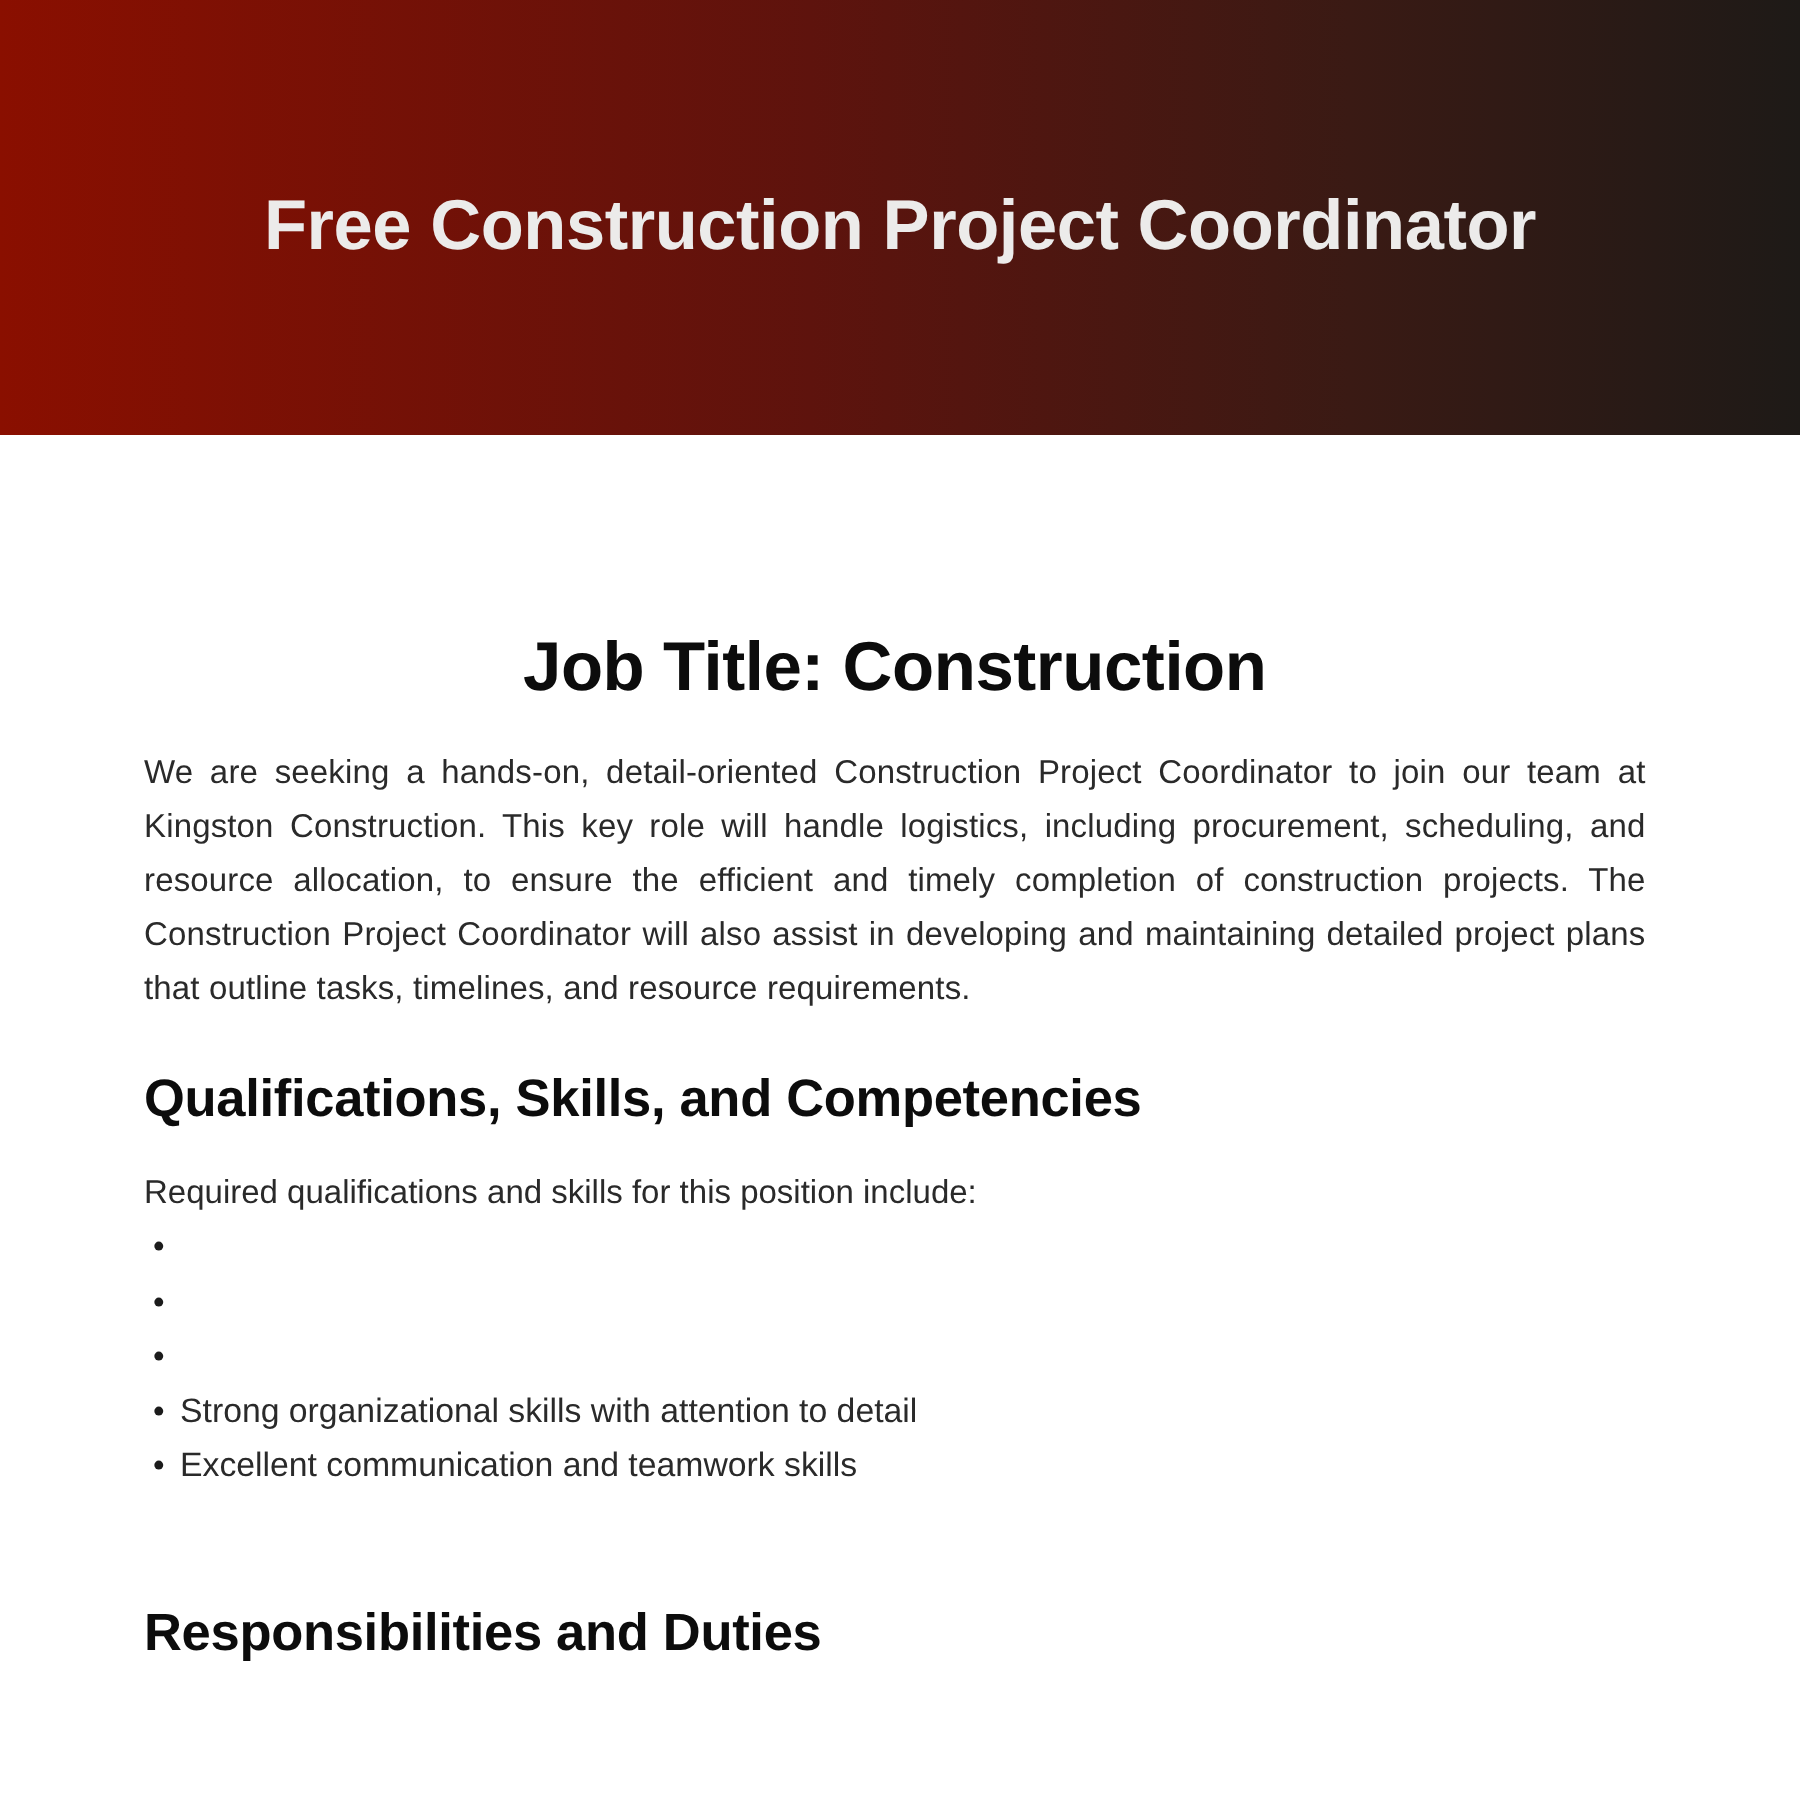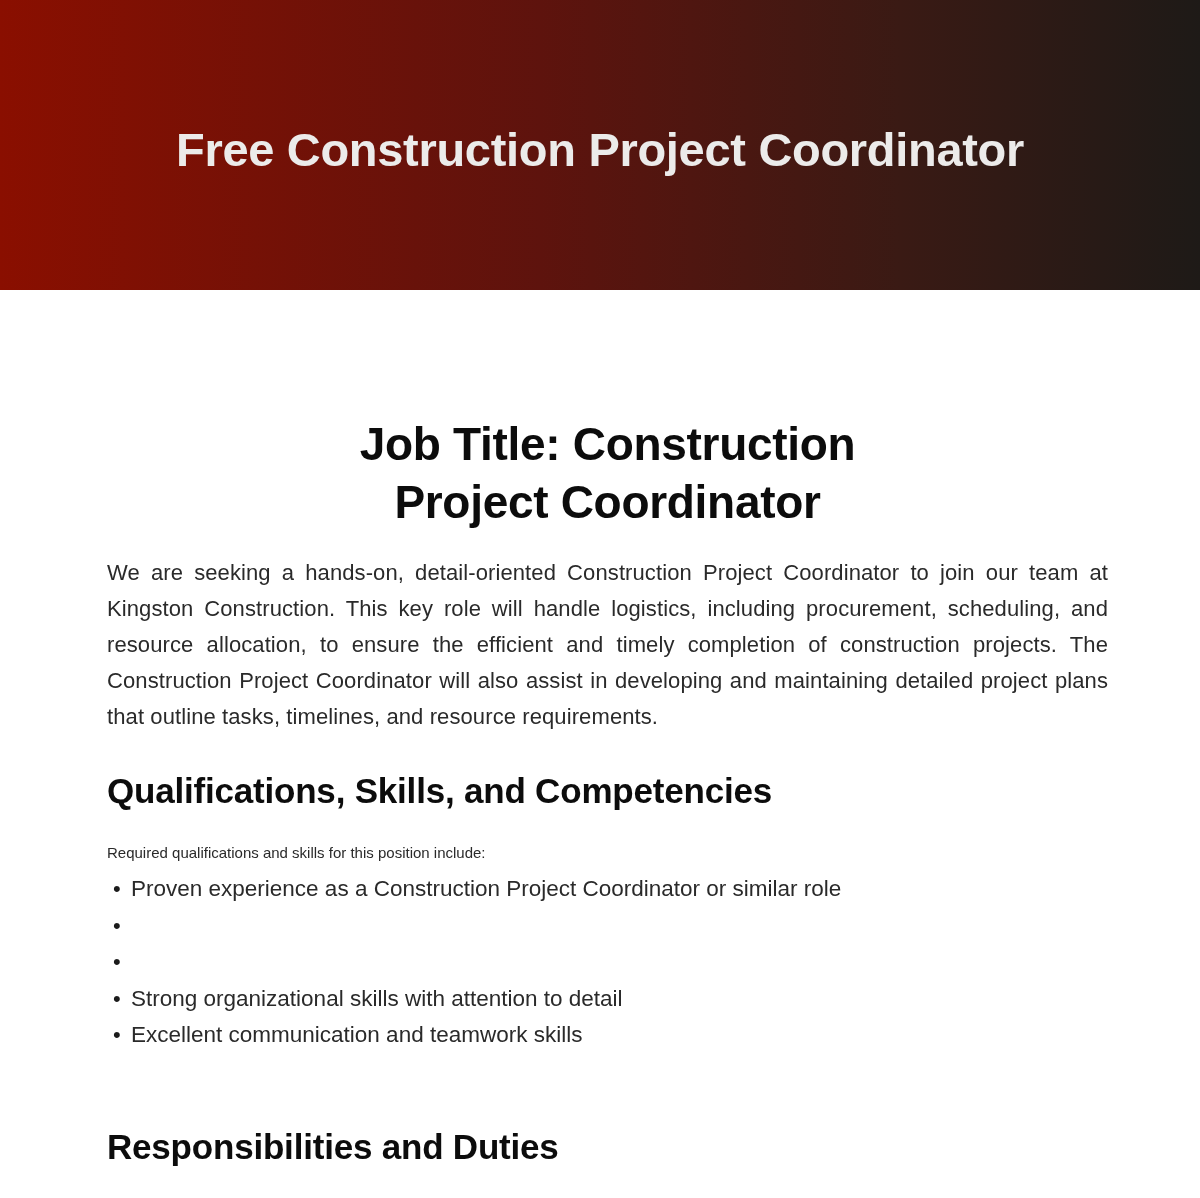--- a/index.html
+++ b/index.html
@@ -15,72 +15,70 @@
   .header-title {
     color: #ecebea; font-weight: bold; font-size: 47px; line-height: 60px;
     letter-spacing: -0.3px;
     text-align: center;
   }
   .header-subtitle {
     color: #ecebea; font-weight: bold; font-size: 38px; line-height: 56px;
     letter-spacing: -0.2px;
   }
 
-  .content { position: absolute; left: 107px; top: 290px; width: 1001px; }
+  .content { position: absolute; left: 96px; top: 290px; width: 1001px; }
 
   .job-title {
     margin-top: 125px;
     text-align: center; font-weight: bold; font-size: 46px; line-height: 58px;
     color: #0c0c0c; letter-spacing: -0.3px;
   }
   .job-title span { display: block; }
 
   .intro {
     margin-top: 24px;
     font-size: 22px; line-height: 36px; color: #2a2a2a;
     text-align: justify; letter-spacing: 0.1px;
   }
 
   .section-heading {
     font-weight: bold; font-size: 35px; line-height: 44px; color: #0c0c0c;
     letter-spacing: -0.2px;
   }
   .qual-heading { margin-top: 34px; }
-  .qual-lead { margin-top: 22px; font-size: 15px; line-height: 36px; color: #2a2a2a; }
+  .qual-lead { margin-top: 22px; font-size: 22px; line-height: 36px; color: #2a2a2a; }
   .qual-list { list-style: none; }
   .qual-list li {
     font-size: 22.5px; line-height: 36.5px; color: #2a2a2a;
     display: flex; align-items: baseline;
   }
   .bullet { width: 24px; padding-left: 6px; font-size: 22px; color: #1b1b1b; }
 
   .resp-heading { margin-top: 71px; }
 </style>
 </head>
 <body>
 
 <header class="header">
   <div class="header-title">Free Construction Project Coordinator</div>
 </header>
 
 <main class="content">
   <h1 class="job-title">
     <span>Job Title: Construction</span>
-    <span>Project Coordinator</span>
   </h1>
 
   <p class="intro">We are seeking a hands-on, detail-oriented Construction Project Coordinator to join our team at Kingston Construction. This key role will handle logistics, including procurement, scheduling, and resource allocation, to ensure the efficient and timely completion of construction projects. The Construction Project Coordinator will also assist in developing and maintaining detailed project plans that outline tasks, timelines, and resource requirements.</p>
 
   <section>
     <h2 class="section-heading qual-heading">Qualifications, Skills, and Competencies</h2>
     <p class="qual-lead">Required qualifications and skills for this position include:</p>
     <ul class="qual-list">
       <li>
         <span class="bullet">•</span>
-        <span>Proven experience as a Construction Project Coordinator or similar role</span>
       </li>
       <li>
         <span class="bullet">•</span>
       </li>
       <li>
         <span class="bullet">•</span>
       </li>
       <li>
         <span class="bullet">•</span>
         <span>Strong organizational skills with attention to detail</span>

